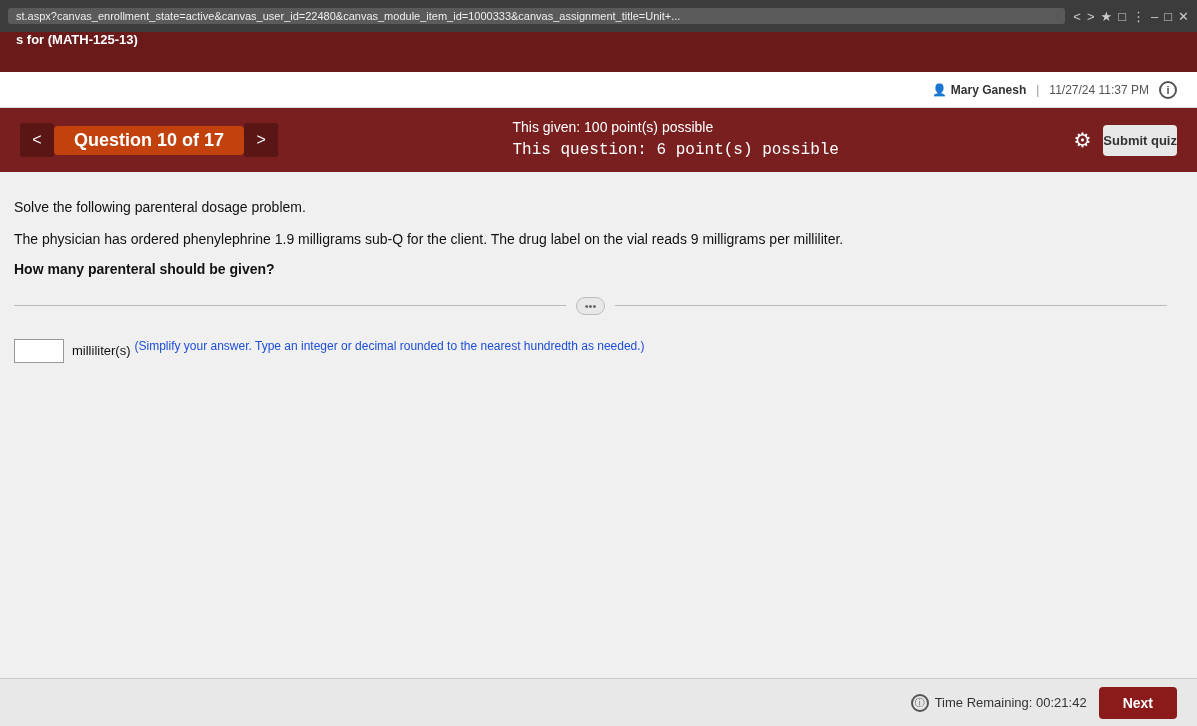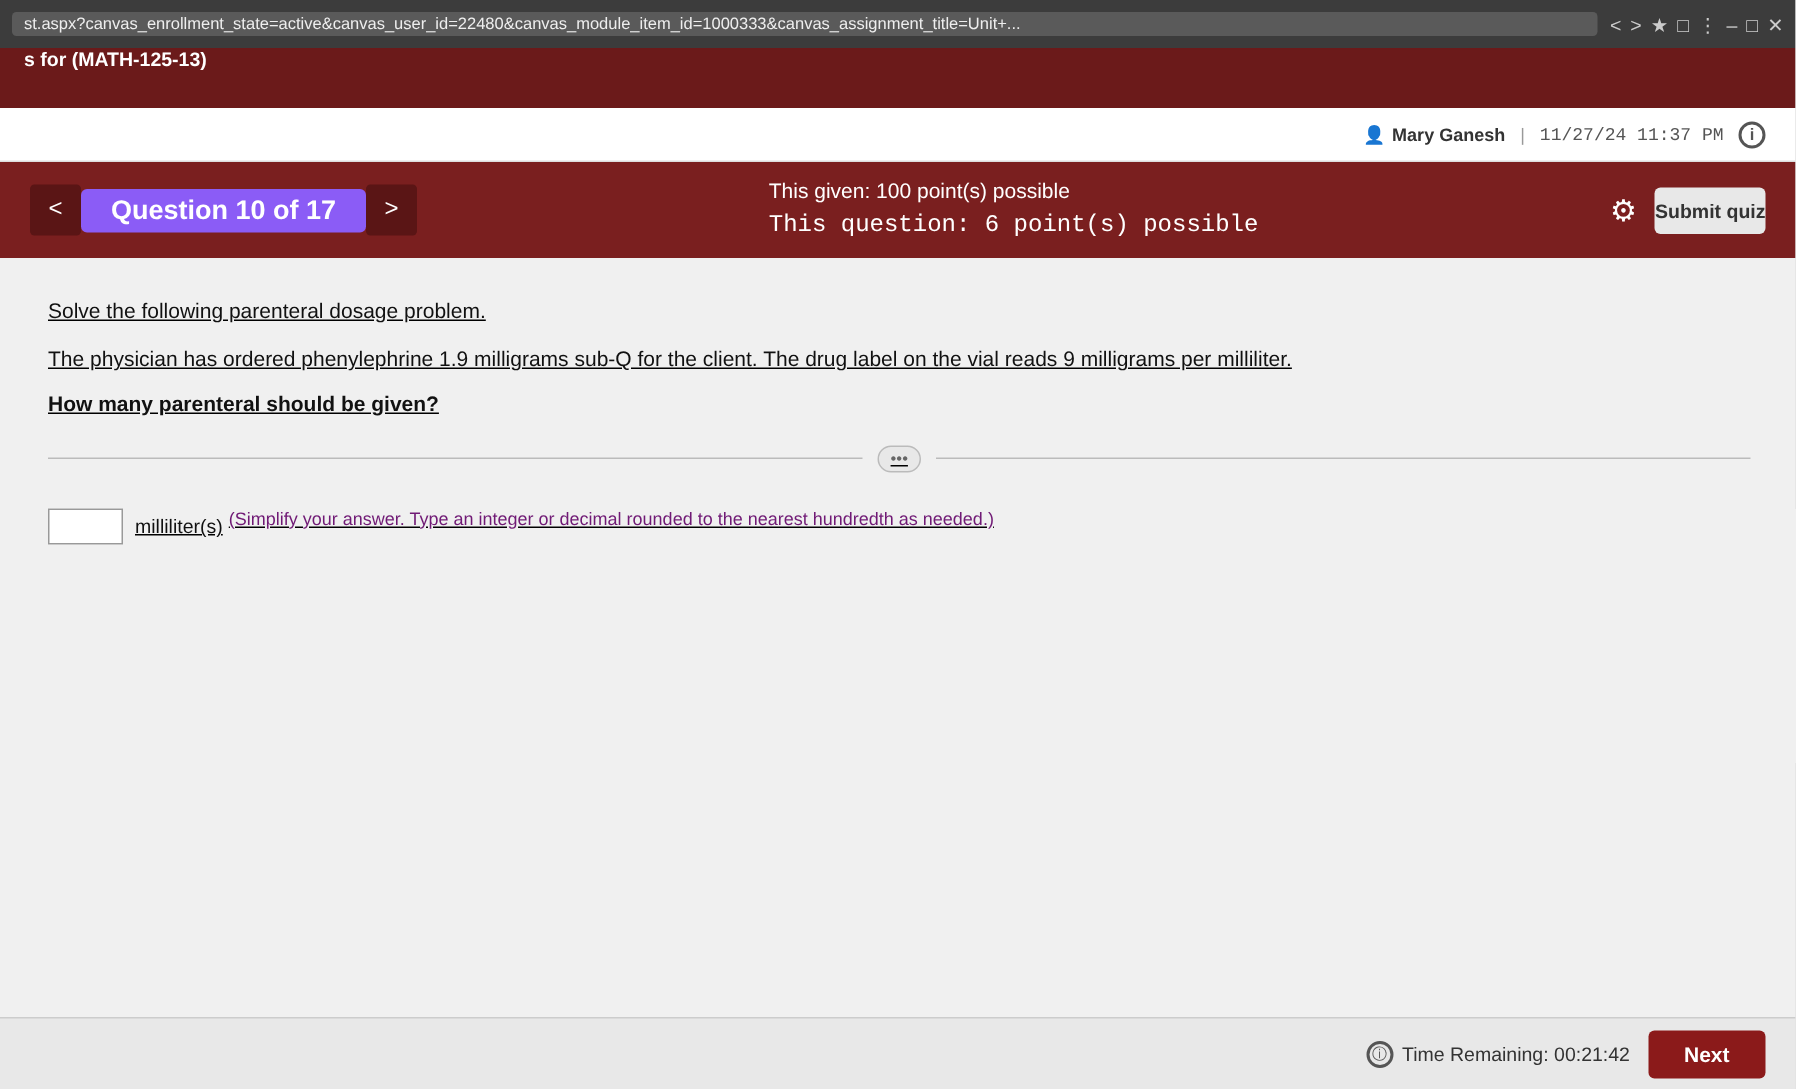--- a/index.html
+++ b/index.html
@@ -66,21 +66,21 @@
       color: #333;
       gap: 10px;
     }
     .user-bar .user-name {
       font-weight: bold;
       display: flex;
       align-items: center;
       gap: 4px;
     }
     .user-bar .separator { color: #999; }
-    .user-bar .timestamp { color: #555; font-family: Liberation Mono, monospace; }
+    .user-bar .timestamp { color: #555; }
     .user-bar .info-icon {
       width: 18px; height: 18px;
       border: 2px solid #555;
       border-radius: 50%;
       display: flex; align-items: center; justify-content: center;
       font-size: 11px; font-weight: bold; color: #555;
       cursor: pointer;
     }
 
     
@@ -101,21 +101,21 @@
       background: #5a1515;
       color: #fff;
       border: none;
       width: 34px; height: 34px;
       display: flex; align-items: center; justify-content: center;
       font-size: 16px;
       cursor: pointer;
       border-radius: 3px;
     }
     .quiz-nav .question-label {
-      background: #8b5cf6;
+      background: #c2410c;
       color: #fff;
       font-size: 18px;
       font-weight: bold;
       padding: 4px 20px;
       border-radius: 4px;
     }
     .quiz-info {
       color: #fff;
       font-size: 13px;
       line-height: 1.6;
@@ -139,24 +139,23 @@
       padding: 8px 0;
       font-size: 13px;
       border-radius: 4px;
       cursor: pointer;
       font-weight: bold;
     }
 
     
     .main-content {
       background: #f0f0f0;
-      padding: 24px 30px 16px 32px;
+      padding: 24px 30px 16px 14px;
       height: calc(726px - 32px - 40px - 36px - 64px - 48px);
       overflow-y: auto;
-      text-decoration: underline;
     }
     .question-text {
       font-size: 14px;
       color: #111;
       margin-bottom: 10px;
       line-height: 1.6;
     }
     .how-many {
       font-size: 14px;
       font-weight: bold;
@@ -203,21 +202,21 @@
       border: 1px solid #999;
       background: #fff;
       font-size: 13px;
     }
     .answer-unit {
       font-size: 13px;
       color: #111;
     }
     .answer-hint {
       font-size: 12px;
-      color: #701a75;
+      color: #1d4ed8;
     }
 
     
     .bottom-bar {
       background: #e8e8e8;
       height: 48px;
       display: flex;
       align-items: center;
       justify-content: flex-end;
       padding: 0 20px;

